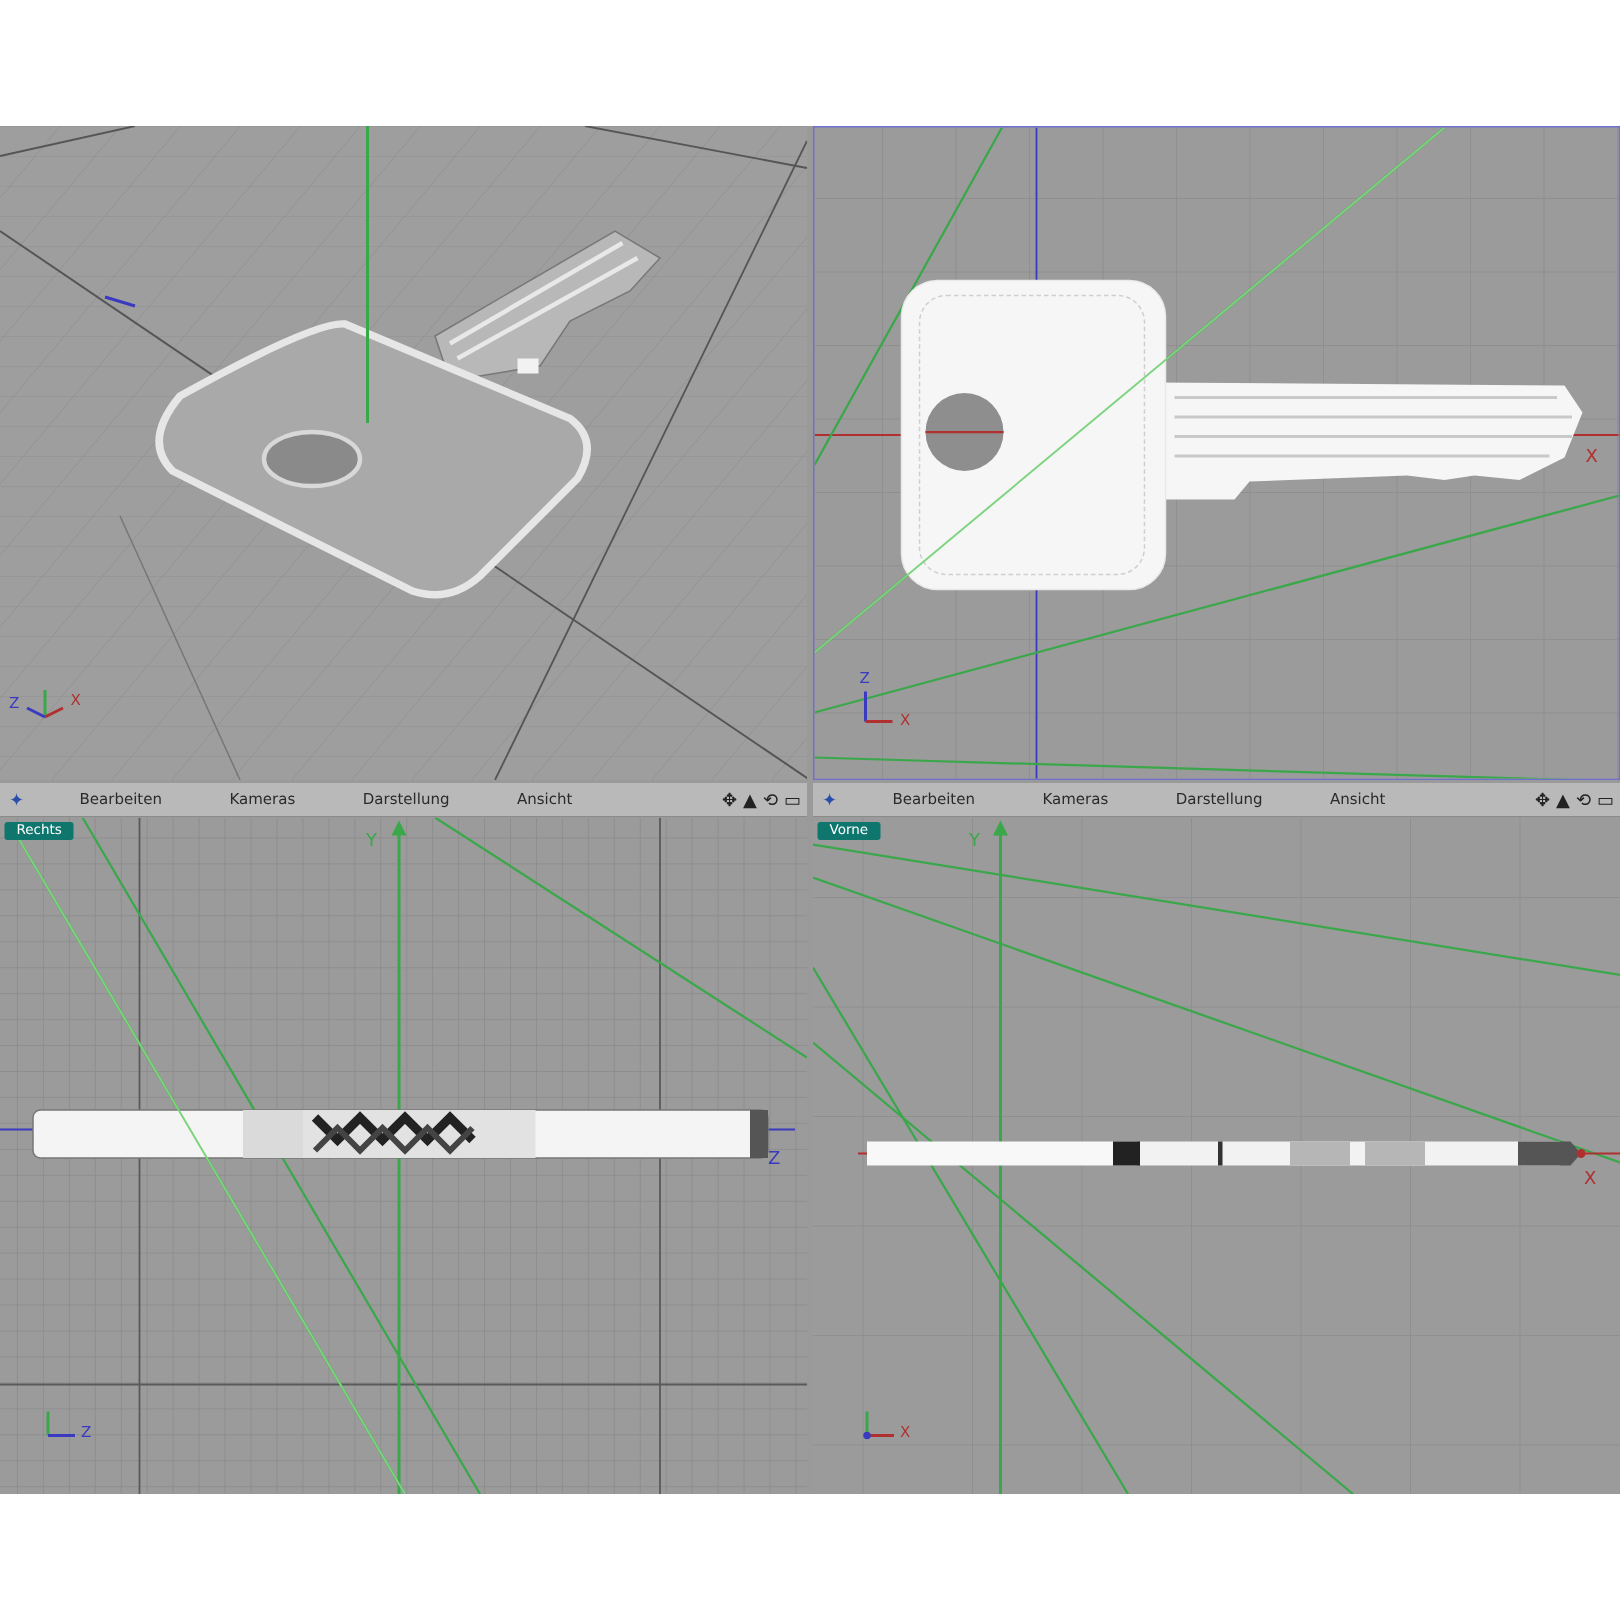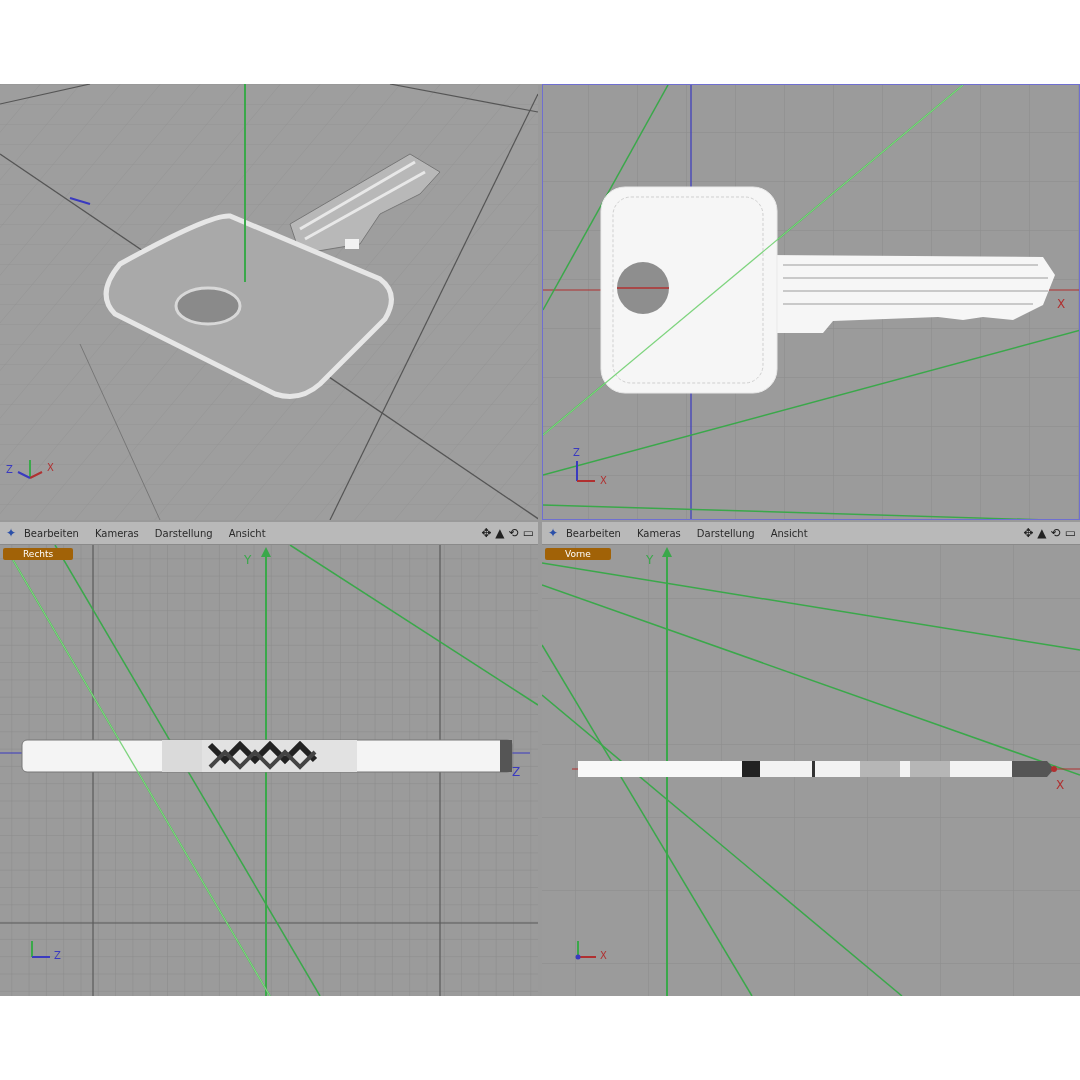--- a/index.html
+++ b/index.html
@@ -8,23 +8,23 @@
     .vp{position:absolute;overflow:hidden;background:#9b9b9b;}
     .vp svg.bg{position:absolute;left:0;top:0;}
     .vp-tl{left:0;top:0;width:538px;height:436px;}
     .vp-tr{left:542px;top:0;width:538px;height:436px;border:1px solid #6f6fd0;box-sizing:border-box;}
     .vp-bl{left:0;top:460px;width:538px;height:452px;}
     .vp-br{left:542px;top:460px;width:538px;height:452px;text-align:center;}
     .menubar{position:absolute;height:22px;background:#b9b9b9;border-bottom:1px solid #8a8a8a;display:flex;align-items:center;font-size:10px;color:#2a2a2a;}
     .mb-l{left:0;top:438px;width:538px;}
     .mb-r{left:542px;top:438px;width:538px;}
     .menubar .logo{width:14px;height:14px;margin:0 6px 0 4px;display:flex;align-items:center;justify-content:center;color:#2a4fa8;font-size:12px;}
-    .menubar .mi{margin-right:16px;cursor:pointer;}
+    .menubar .mi{margin-right:16px;cursor:pointer;margin-left:29px;}
     .menubar .icons{margin-left:auto;display:flex;gap:4px;margin-right:4px;font-size:12px;color:#222;}
-    .vlabel{position:absolute;left:3px;top:3px;background:#a16207;color:#fff;font-size:9px;padding:1px 20px;border-radius:2px;}
+    .vlabel{position:absolute;left:3px;top:3px;background:#0f766e;color:#fff;font-size:9px;padding:1px 8px;border-radius:2px;}
     .axis-lbl{position:absolute;font-size:12px;}
   </style>
 </head>
 <body>
 
 <div class="app">
 
   <div class="vp vp-tl">
     <svg class="bg" width="538" height="436">
       <defs>

